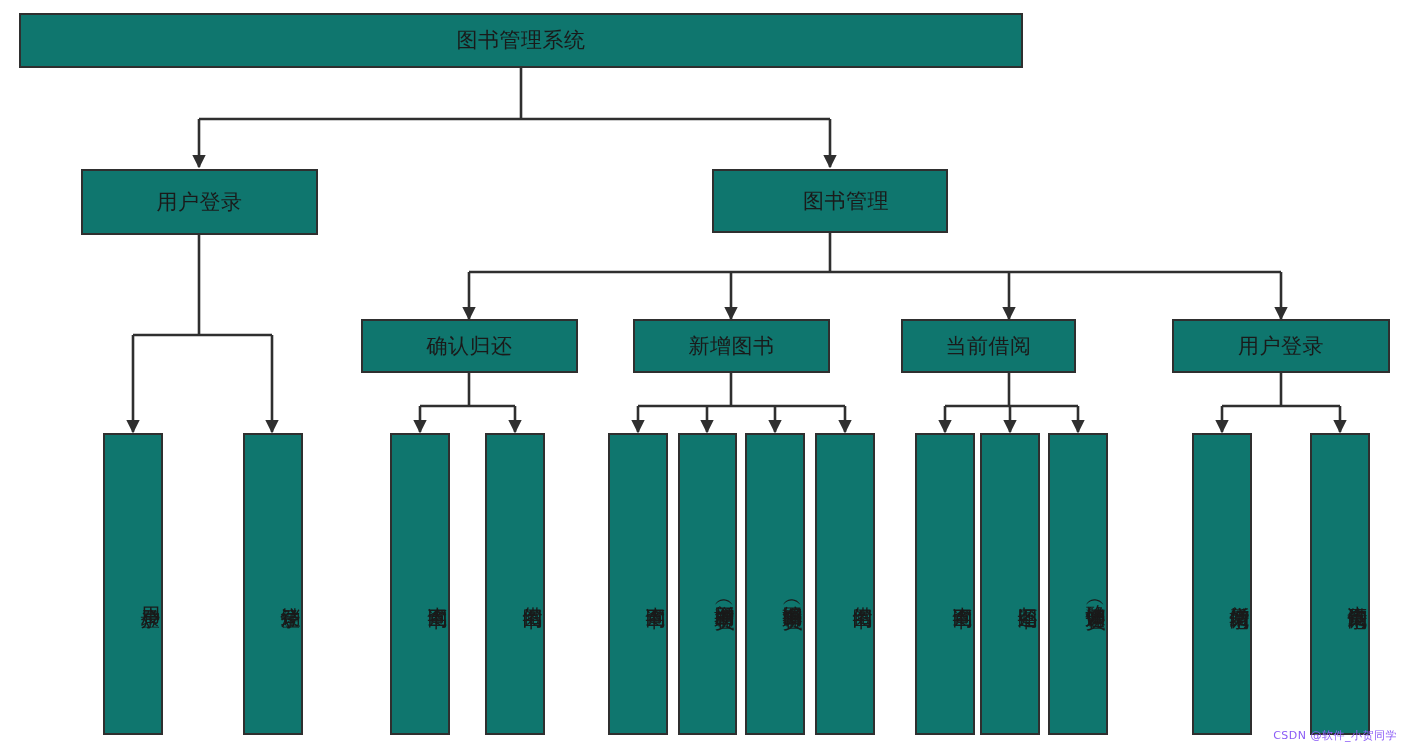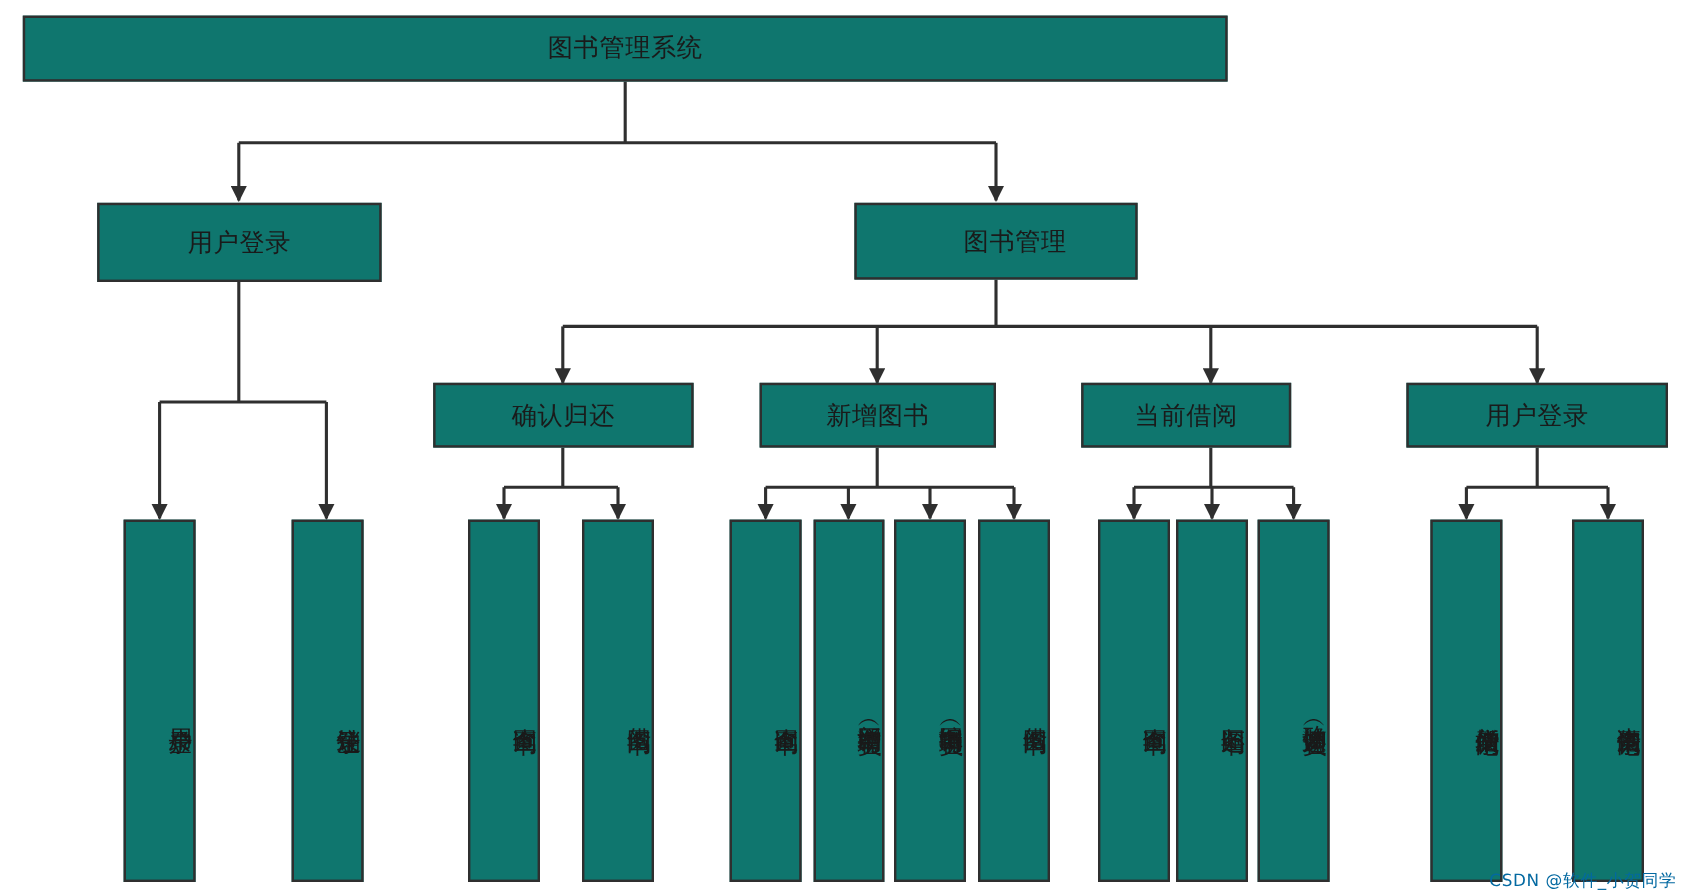--- a/index.html
+++ b/index.html
@@ -59,22 +59,22 @@
     writing-mode: vertical-rl;
     text-orientation: upright;
     display: block;
     text-align: center;
     white-space: nowrap;
   }
   .watermark {
     position: absolute;
     right: 8px;
     bottom: 4px;
-    font-size: 14px;
-    color: #0369a1;
+    font-size: 11px;
+    color: #8b5cf6;
     white-space: nowrap;
     letter-spacing: 0.5px;
   }
 </style>
 </head>
 <body>
 
 <div id="canvas">
 
   <svg id="wires" viewBox="0 0 1405 747" xmlns="http://www.w3.org/2000/svg">

